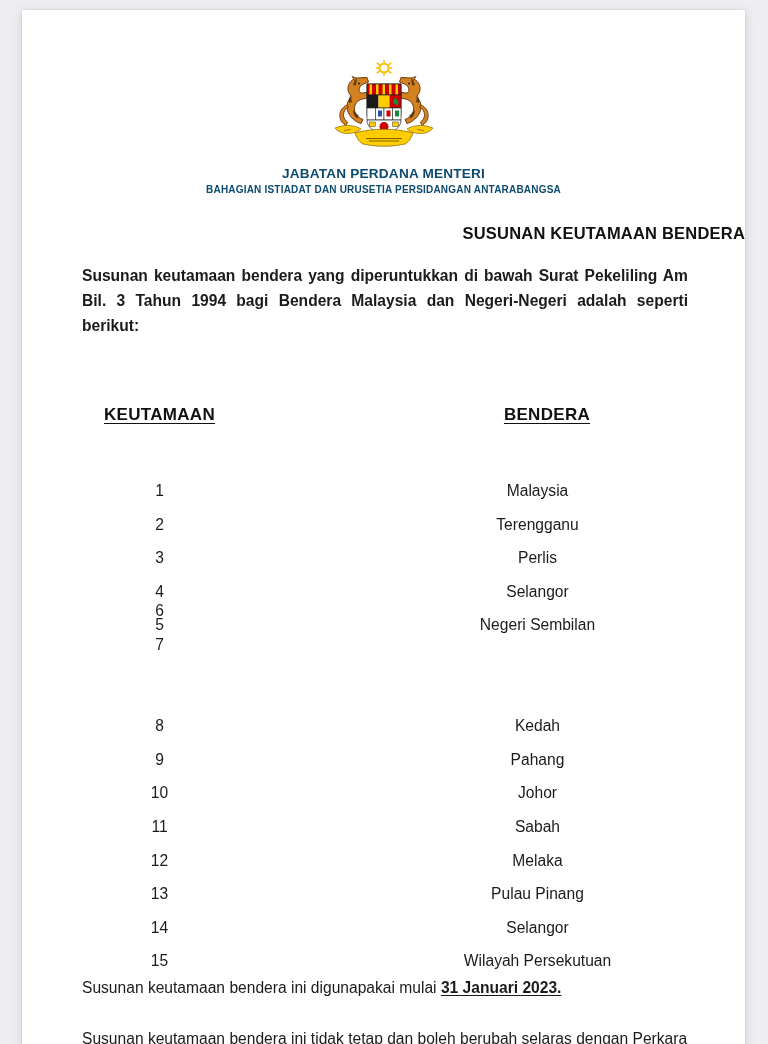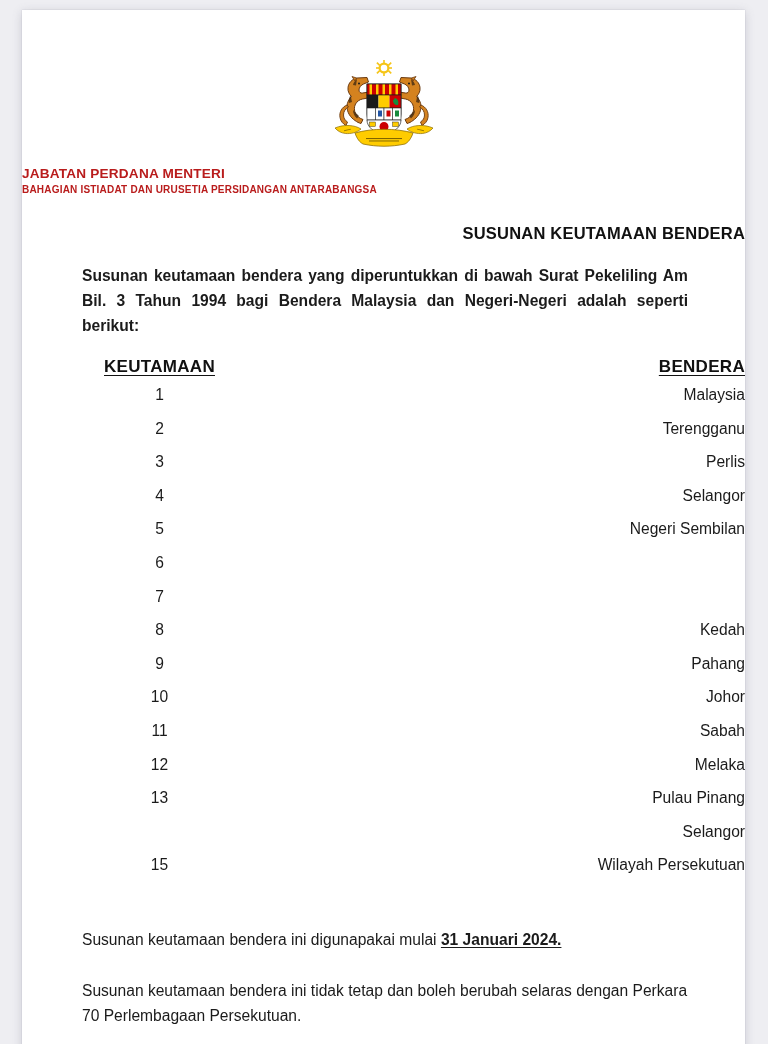--- a/index.html
+++ b/index.html
@@ -35,23 +35,23 @@
   }
   .emblem {
     width: 124px;
     height: 88px;
     display: block;
   }
 
   
   .org-heading {
     margin-top: 18px;
-    text-align: left;
-    font-weight: bold;
-    color: #b91c1c;
+    text-align: center;
+    font-weight: bold;
+    color: #0c4a6e;
     letter-spacing: 0.2px;
   }
   .org-line-1 { font-size: 13.6px; line-height: 16px; }
   .org-line-2 { font-size: 10px; line-height: 16px; }
 
   
   .doc-title {
     margin-top: 26px;
     text-align: right;
     font-weight: bold;
@@ -80,21 +80,22 @@
     align-items: baseline;
   }
   .col-num {
     width: 275px;
     text-align: center;
     flex: 0 0 275px;
   }
   .col-flag {
     flex: 1 1 auto;
     padding-left: 33px;
-    text-align: right;
+    text-align: center;
+    margin-top: 48px;
   }
 
   .thead {
     margin-bottom: 9px;
     gap: 22px;
   }
   .thead .col-num span,
   .thead .col-flag span {
     font-weight: bold;
     font-size: 17px;
@@ -287,26 +288,27 @@
     </div>
     <div class="trow">
       <div class="col-num"><span>12</span></div>
       <div class="col-flag"><span>Melaka</span></div>
     </div>
     <div class="trow">
       <div class="col-num"><span>13</span></div>
       <div class="col-flag"><span>Pulau Pinang</span></div>
     </div>
     <div class="trow">
+      <div class="col-num"><span>14</span></div>
       <div class="col-flag"><span>Selangor</span></div>
     </div>
     <div class="trow">
       <div class="col-num"><span>15</span></div>
       <div class="col-flag"><span>Wilayah Persekutuan</span></div>
     </div>
 
   </div>
 
-  <p class="foot foot-1"><span>Susunan keutamaan bendera ini digunapakai mulai </span><span class="emph">31 Januari 2024.</span></p>
+  <p class="foot foot-1"><span>Susunan keutamaan bendera ini digunapakai mulai </span><span class="emph">31 Januari 2023.</span></p>
 
   <p class="foot foot-2">Susunan keutamaan bendera ini tidak tetap dan boleh berubah selaras dengan Perkara 70 Perlembagaan Persekutuan.</p>
 
 </div>
 
 </body></html>

